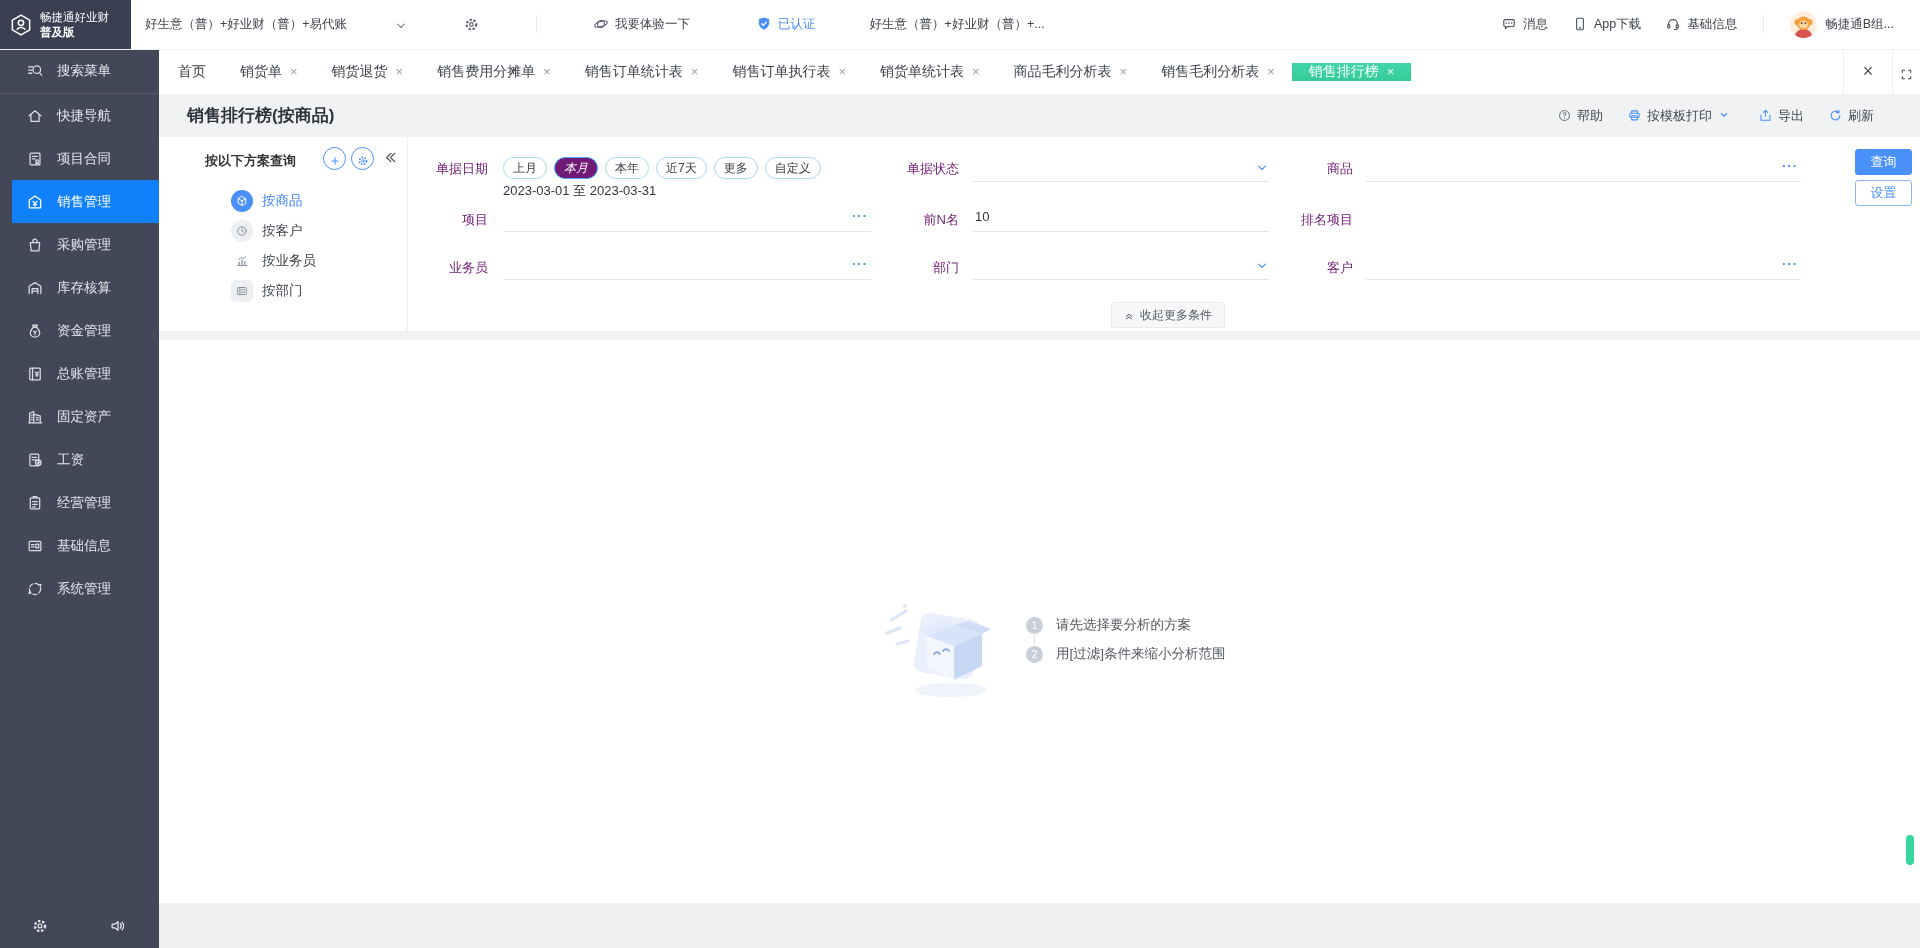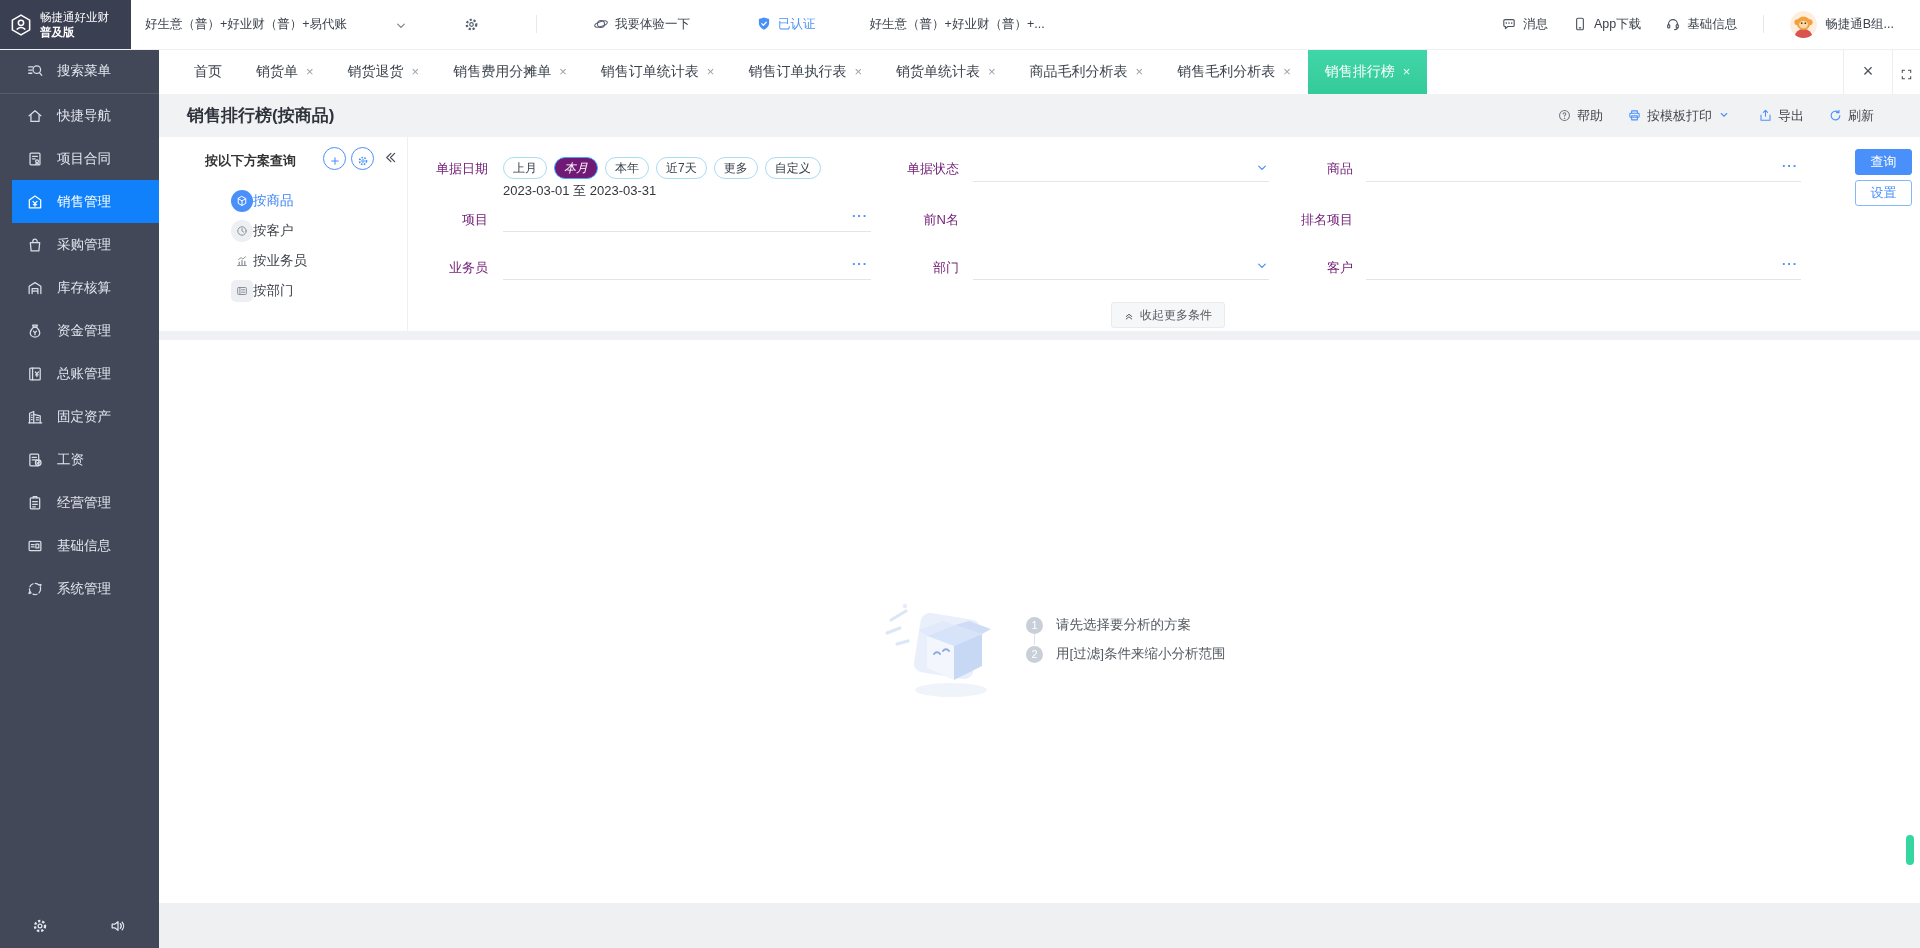--- a/index.html
+++ b/index.html
@@ -39,21 +39,21 @@
   .sb-item.first{height:44px;}
   .sb-item .icn{width:18px;height:18px;color:#d9dde6;flex:none;}
   .sb-item.active{background:#1080fb;color:#fff;}
   .sb-item.active .icn{color:#fff;}
   .sb-sep{height:1px;background:rgba(255,255,255,.10);}
   .sb-footer{position:absolute;left:0;bottom:0;width:159px;height:44px;display:flex;align-items:center;
              padding-left:31px;box-sizing:border-box;gap:60px;}
   .sb-footer .icn{width:18px;height:18px;color:#e3e6ee;cursor:pointer;}
   
   .tabbar{position:absolute;left:159px;top:49px;width:1761px;height:45px;background:#fff;display:flex;}
-  .tabs{display:flex;flex:1;overflow:hidden;padding-left:18px;}
+  .tabs{display:flex;flex:1;overflow:hidden;padding-left:2px;align-items:center;}
   .tab{display:flex;align-items:center;padding:0 17px;font-size:14px;color:#3d434d;gap:8px;
        cursor:pointer;white-space:nowrap;}
   .tab .tab-x{font-size:13px;color:#9aa1ab;cursor:pointer;}
   .tab.active{background:linear-gradient(180deg,#41d6a8,#34cb9a);color:#fff;}
   .tab.active .tab-x{color:#ecfff8;}
   .tab-ctrl{width:48px;border-left:1px solid #ecedf0;display:flex;align-items:center;
             justify-content:center;color:#4b5058;font-size:18px;cursor:pointer;}
   .tab-ctrl.fs{width:27px;}
   .tab-ctrl .icn{width:13px;height:13px;}
   
@@ -70,21 +70,21 @@
   .scheme-panel{position:absolute;left:0;top:0;width:233px;height:194px;border-right:1px solid #eef0f2;box-sizing:border-box;}
   .sch-head{position:absolute;left:30px;top:15px;font-size:13px;font-weight:700;color:#333;white-space:nowrap;}
   .sch-circle{position:absolute;top:10px;width:23px;height:23px;border:1px solid #4a90fb;border-radius:50%;
               color:#4a90fb;display:flex;align-items:center;justify-content:center;cursor:pointer;box-sizing:border-box;}
   .sch-circle .icn{width:12px;height:12px;}
   .sch-plus{left:148px;}
   .sch-gear{left:176px;}
   .sch-collapse{position:absolute;left:208px;top:13px;color:#4c5058;cursor:pointer;}
   .sch-collapse .icn{width:15px;height:15px;}
   .sch-list{position:absolute;left:0;top:49px;right:1px;}
-  .sch-item{display:flex;align-items:center;height:30px;margin-left:56px;gap:0;font-size:13.5px;
+  .sch-item{display:flex;align-items:center;height:30px;margin-left:56px;gap:9px;font-size:13.5px;
             color:#3a3f47;cursor:pointer;white-space:nowrap;}
   .sch-ic{width:22px;height:22px;border-radius:50%;display:flex;align-items:center;justify-content:center;flex:none;}
   .sch-ic.blue{background:#4a90fb;color:#fff;}
   .sch-ic.gray{background:#edeff2;color:#878e99;}
   .sch-ic.bare{background:none;color:#8a919d;}
   .sch-ic.sq{border-radius:5px;}
   .sch-ic .icn{width:14px;height:14px;}
   .sch-ic.bare .icn{width:17px;height:17px;}
   .sch-item.active .sch-label{color:#3b82f6;}
   
@@ -530,20 +530,23 @@
   <div class="f-ctrl c3c r1c">
     <span class="f-dots">···</span>
   </div>
 
   <span class="f-label c1l r2l">项目</span>
   <div class="f-ctrl c1c r2c">
     <span class="f-dots">···</span>
   </div>
 
   <span class="f-label c2l r2l">前N名</span>
+  <div class="f-ctrl c2c r2c">
+    <span class="val">10</span>
+  </div>
 
   <span class="f-label c3l r2l">排名项目</span>
 
   <span class="f-label c1l r3l">业务员</span>
   <div class="f-ctrl c1c r3c">
     <span class="f-dots">···</span>
   </div>
 
   <span class="f-label c2l r3l">部门</span>
   <div class="f-ctrl c2c r3c">

